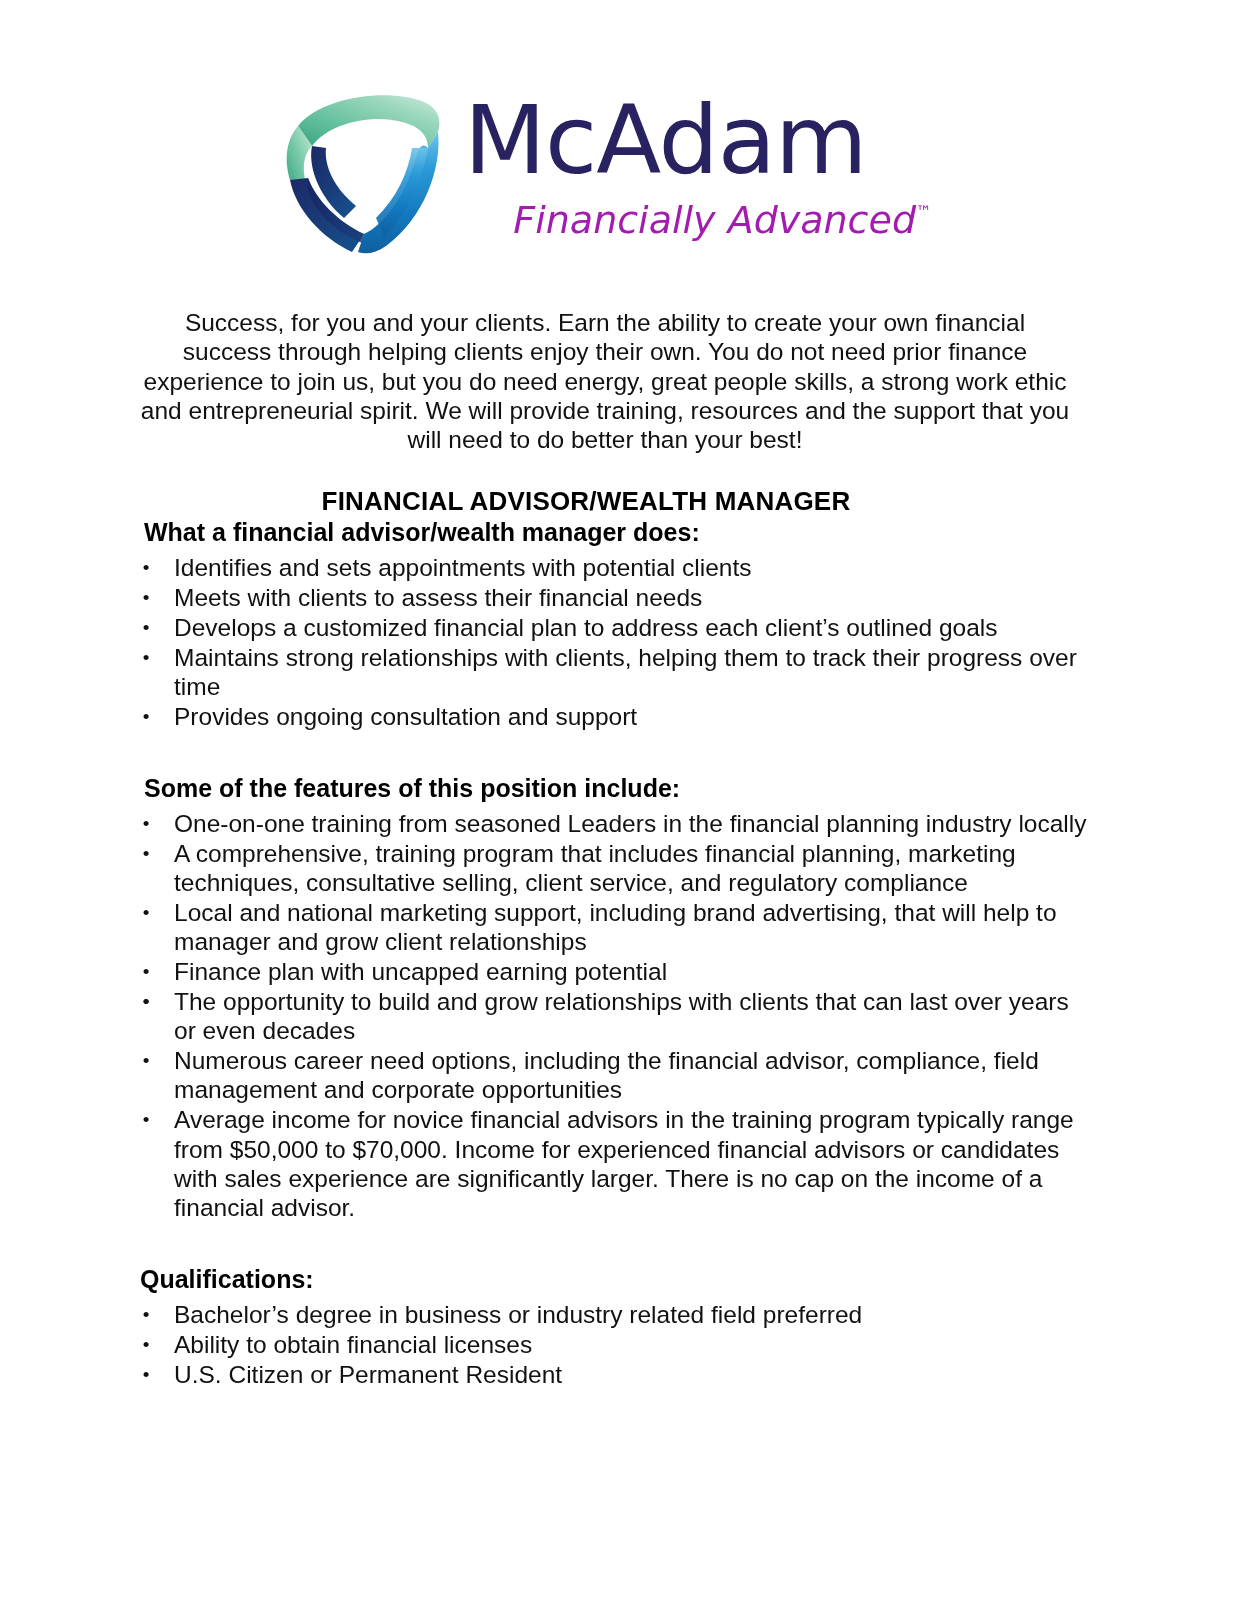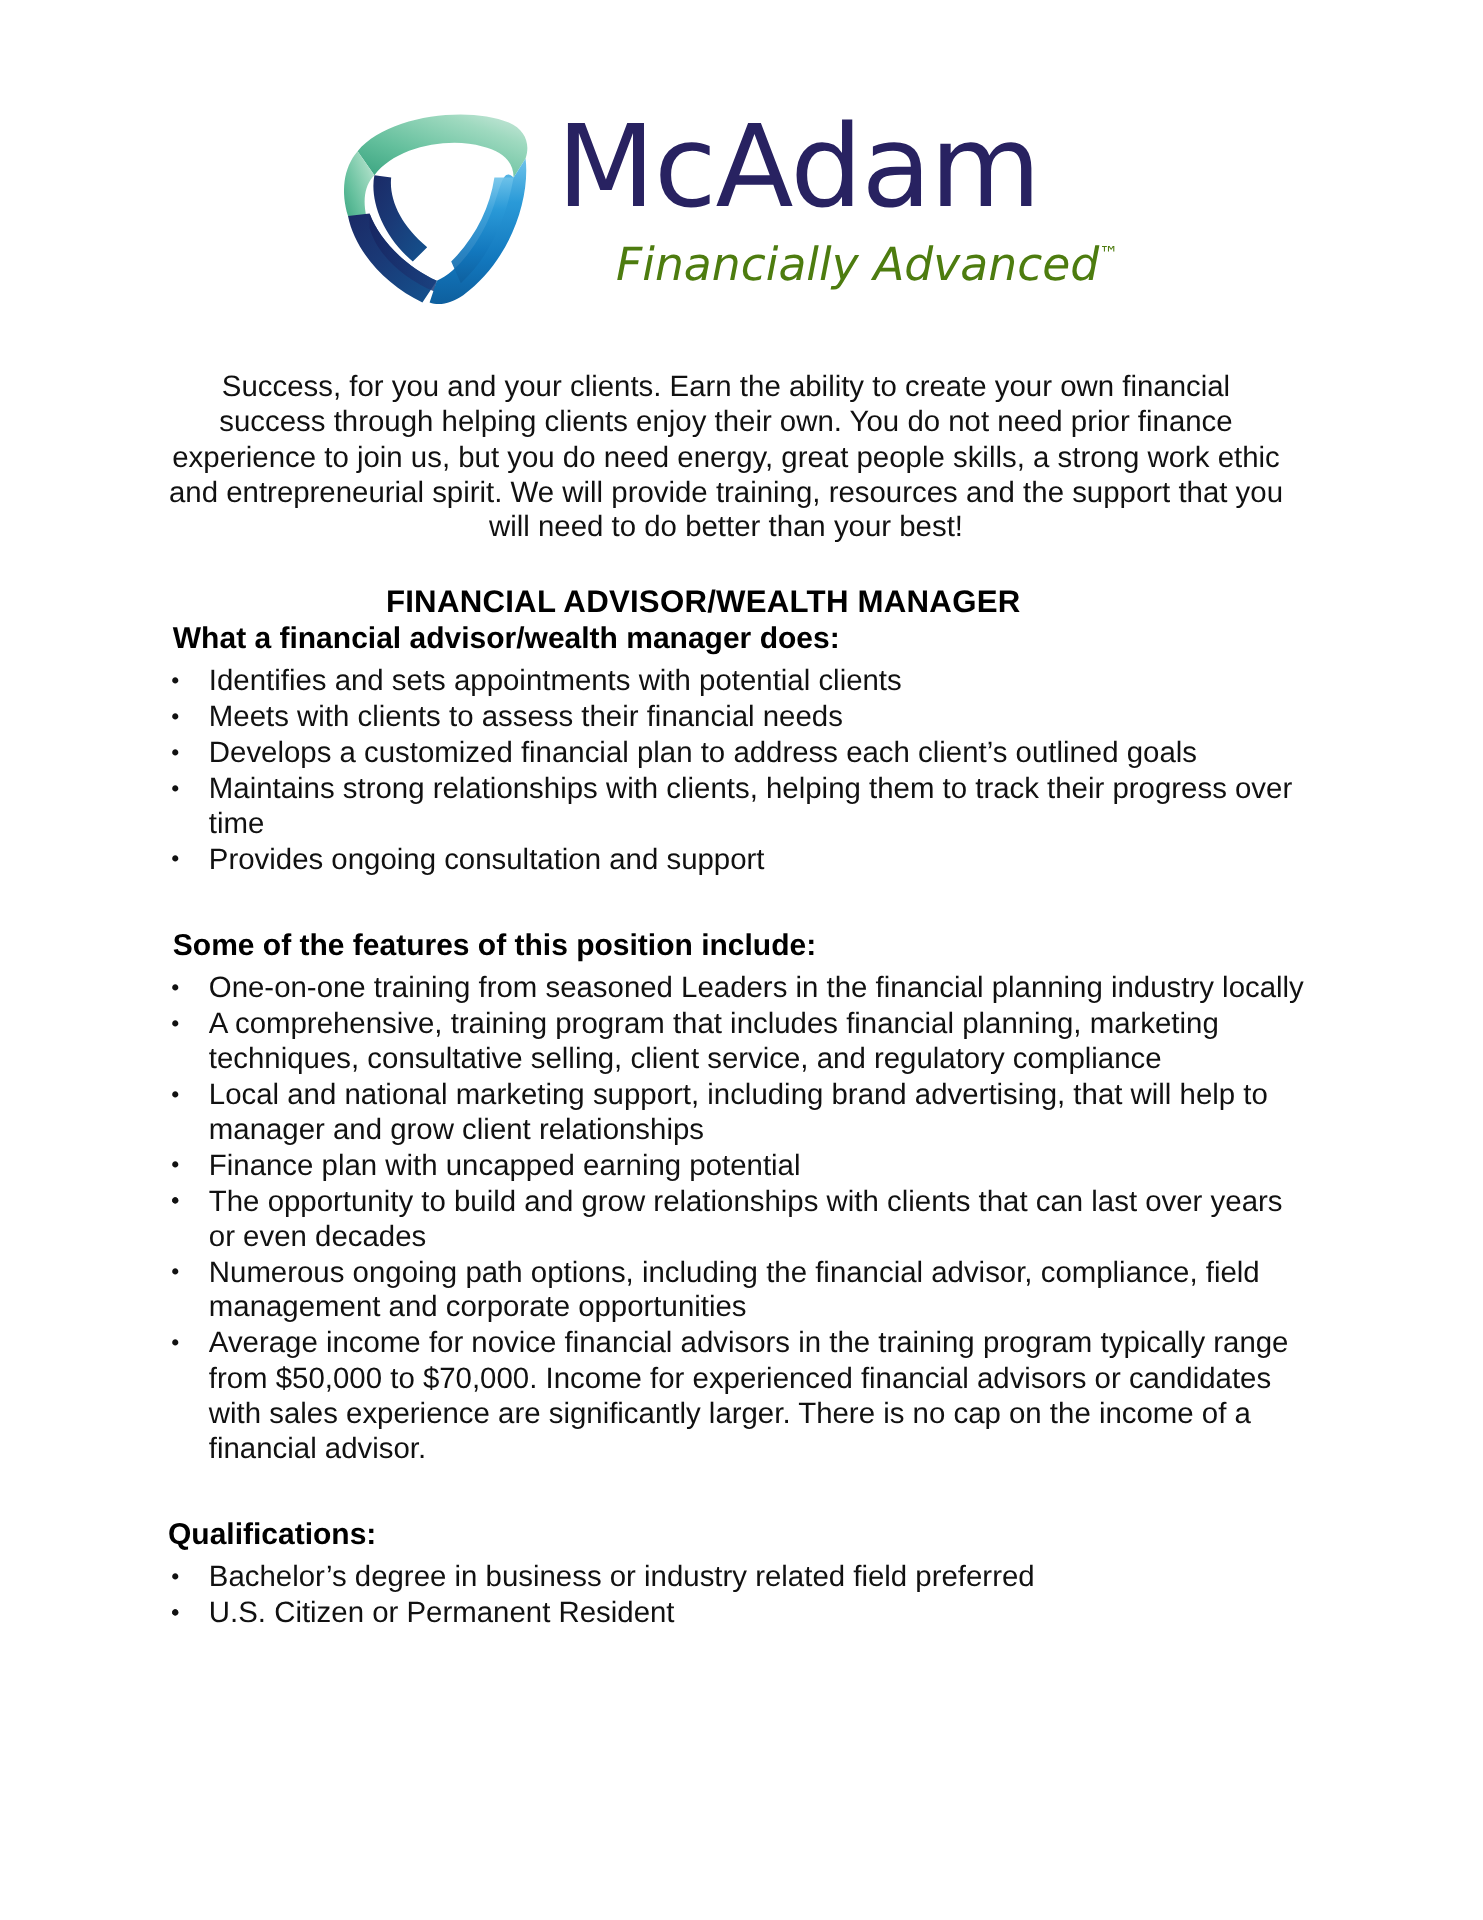--- a/index.html
+++ b/index.html
@@ -54,21 +54,21 @@
     letter-spacing: -1px;
     color: #282261;
     font-weight: 400;
     white-space: nowrap;
   }
   .brand-tagline {
     font-family: "DejaVu Sans", sans-serif;
     font-style: italic;
     font-size: 38px;
     line-height: 44px;
-    color: #4d7c0f;
+    color: #a21caf;
     font-weight: 400;
     text-align: right;
     white-space: nowrap;
     padding-right: 2px;
     margin-top: -2px;
   }
   .brand-tagline .tm {
     font-size: 16px;
     vertical-align: 16px;
     font-style: normal;
@@ -221,28 +221,28 @@
 
     <div class="section tight">
       <h2 class="section-heading">Some of the features of this position include:</h2>
       <ul class="bullets">
         <li><span class="dot">•</span><span>One-on-one training from seasoned Leaders in the financial planning industry locally</span></li>
         <li><span class="dot">•</span><span>A comprehensive, training program that includes financial planning, marketing techniques, consultative selling, client service, and regulatory compliance</span></li>
         <li><span class="dot">•</span><span>Local and national marketing support, including brand advertising, that will help to manager and grow client relationships</span></li>
         <li><span class="dot">•</span><span>Finance plan with uncapped earning potential</span></li>
         <li><span class="dot">•</span></li>
         <li><span class="dot">•</span><span>The opportunity to build and grow relationships with clients that can last over years or even decades</span></li>
-        <li><span class="dot">•</span><span>Numerous ongoing path options, including the financial advisor, compliance, field management and corporate opportunities</span></li>
+        <li><span class="dot">•</span><span>Numerous career need options, including the financial advisor, compliance, field management and corporate opportunities</span></li>
         <li><span class="dot">•</span><span>Average income for novice financial advisors in the training program typically range from $50,000 to $70,000.   Income for experienced financial advisors or candidates with sales experience are significantly larger. There is no cap on the income of a financial advisor.</span></li>
       </ul>
     </div>
 
     <div class="section tight">
       <h2 class="section-heading flush">Qualifications:</h2>
       <ul class="bullets">
         <li><span class="dot">•</span><span>Bachelor’s degree in business or industry related field preferred</span></li>
-        <li><span class="dot">•</span></li>
+        <li><span class="dot">•</span><span>Ability to obtain financial licenses</span></li>
         <li><span class="dot">•</span><span>U.S. Citizen or Permanent Resident</span></li>
       </ul>
     </div>
 
   </div>
 </div>
 
 </body></html>

